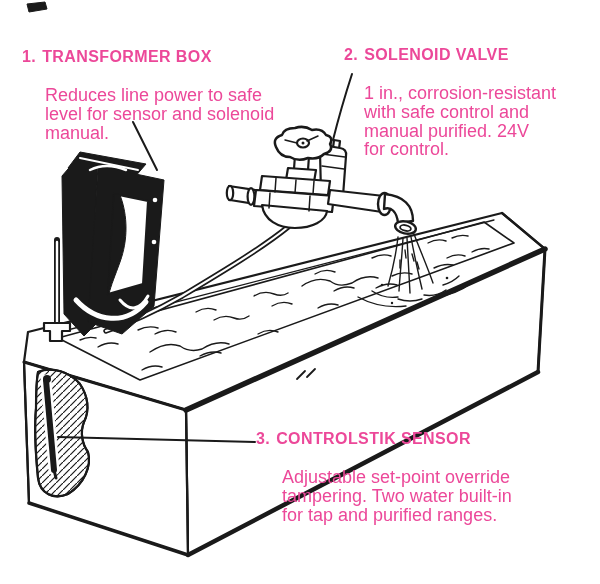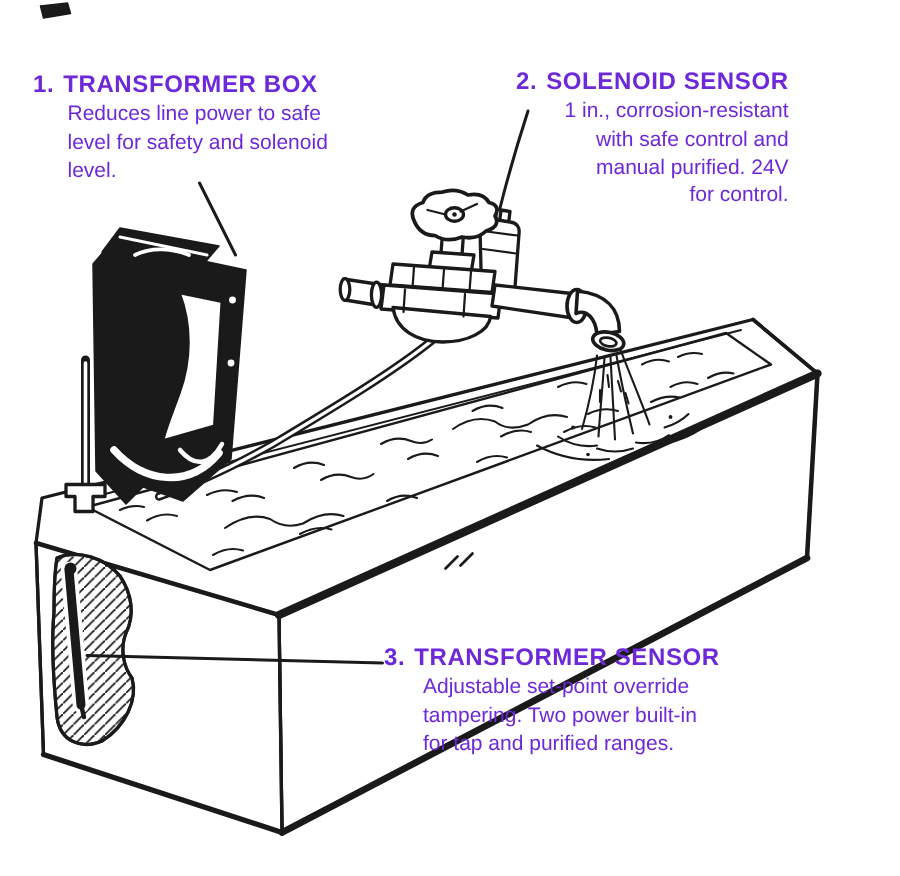--- a/index.html
+++ b/index.html
@@ -1,24 +1,24 @@
 <!DOCTYPE html>
 <html><head>
 <meta charset="utf-8">
 <style>
   html,body{margin:0;padding:0;background:#fff;}
   #stage{position:relative;width:600px;height:584px;background:#ffffff;overflow:hidden;
-         font-family:"Liberation Sans",sans-serif;color:#6d28d9;}
+         font-family:"Liberation Sans",sans-serif;color:#ec4899;}
   #diagram{position:absolute;left:0;top:0;}
   .lbl{position:absolute;}
   .hd{font-weight:bold;font-size:16px;letter-spacing:.4px;line-height:19px;white-space:nowrap;}
   .hd .num{margin-right:6px;}
-  .bd{font-size:14px;line-height:18.8px;white-space:nowrap;}
+  .bd{font-size:18px;line-height:18.8px;white-space:nowrap;margin-top:20px;}
   #lbl1{left:22px;top:47px;}  #lbl1 .bd{margin-left:23px;}
-  #lbl2{left:344px;top:45px;} #lbl2 .bd{margin-left:20px;text-align:right;}
+  #lbl2{left:344px;top:45px;} #lbl2 .bd{margin-left:20px;}
   #lbl3{left:256px;top:429px;}#lbl3 .bd{margin-left:26px;}
   svg .ln{fill:none;stroke:#1a1a1a;stroke-linecap:round;stroke-linejoin:round;}
   svg .face{fill:#ffffff;stroke:#1a1a1a;stroke-width:2.2;stroke-linejoin:round;}
   svg .wv{fill:none;stroke:#1a1a1a;stroke-width:1.4;stroke-linecap:round;}
   svg .dark{fill:#1a1a1a;stroke:#1a1a1a;stroke-linejoin:round;}
   svg .wht{fill:none;stroke:#ffffff;stroke-linecap:round;}
 </style>
 </head>
 <body>
 
@@ -186,41 +186,41 @@
       </g>
     </g>
   </svg>
 
   <div class="lbl" id="lbl1">
     <div class="hd">
       <span class="num">1.</span><span>TRANSFORMER BOX</span>
     </div>
     <div class="bd">
       <div>Reduces line power to safe</div>
-      <div>level for safety and solenoid</div>
-      <div>level.</div>
+      <div>level for sensor and solenoid</div>
+      <div>manual.</div>
     </div>
   </div>
 
   <div class="lbl" id="lbl2">
     <div class="hd">
-      <span class="num">2.</span><span>SOLENOID SENSOR</span>
+      <span class="num">2.</span><span>SOLENOID VALVE</span>
     </div>
     <div class="bd">
       <div>1 in., corrosion-resistant</div>
       <div>with safe control and</div>
       <div>manual purified. 24V</div>
       <div>for control.</div>
     </div>
   </div>
 
   <div class="lbl" id="lbl3">
     <div class="hd">
-      <span class="num">3.</span><span>TRANSFORMER SENSOR</span>
+      <span class="num">3.</span><span>CONTROLSTIK SENSOR</span>
     </div>
     <div class="bd">
       <div>Adjustable set-point override</div>
-      <div>tampering. Two power built-in</div>
+      <div>tampering. Two water built-in</div>
       <div>for tap and purified ranges.</div>
     </div>
   </div>
 
 </div>
 
 </body></html>

